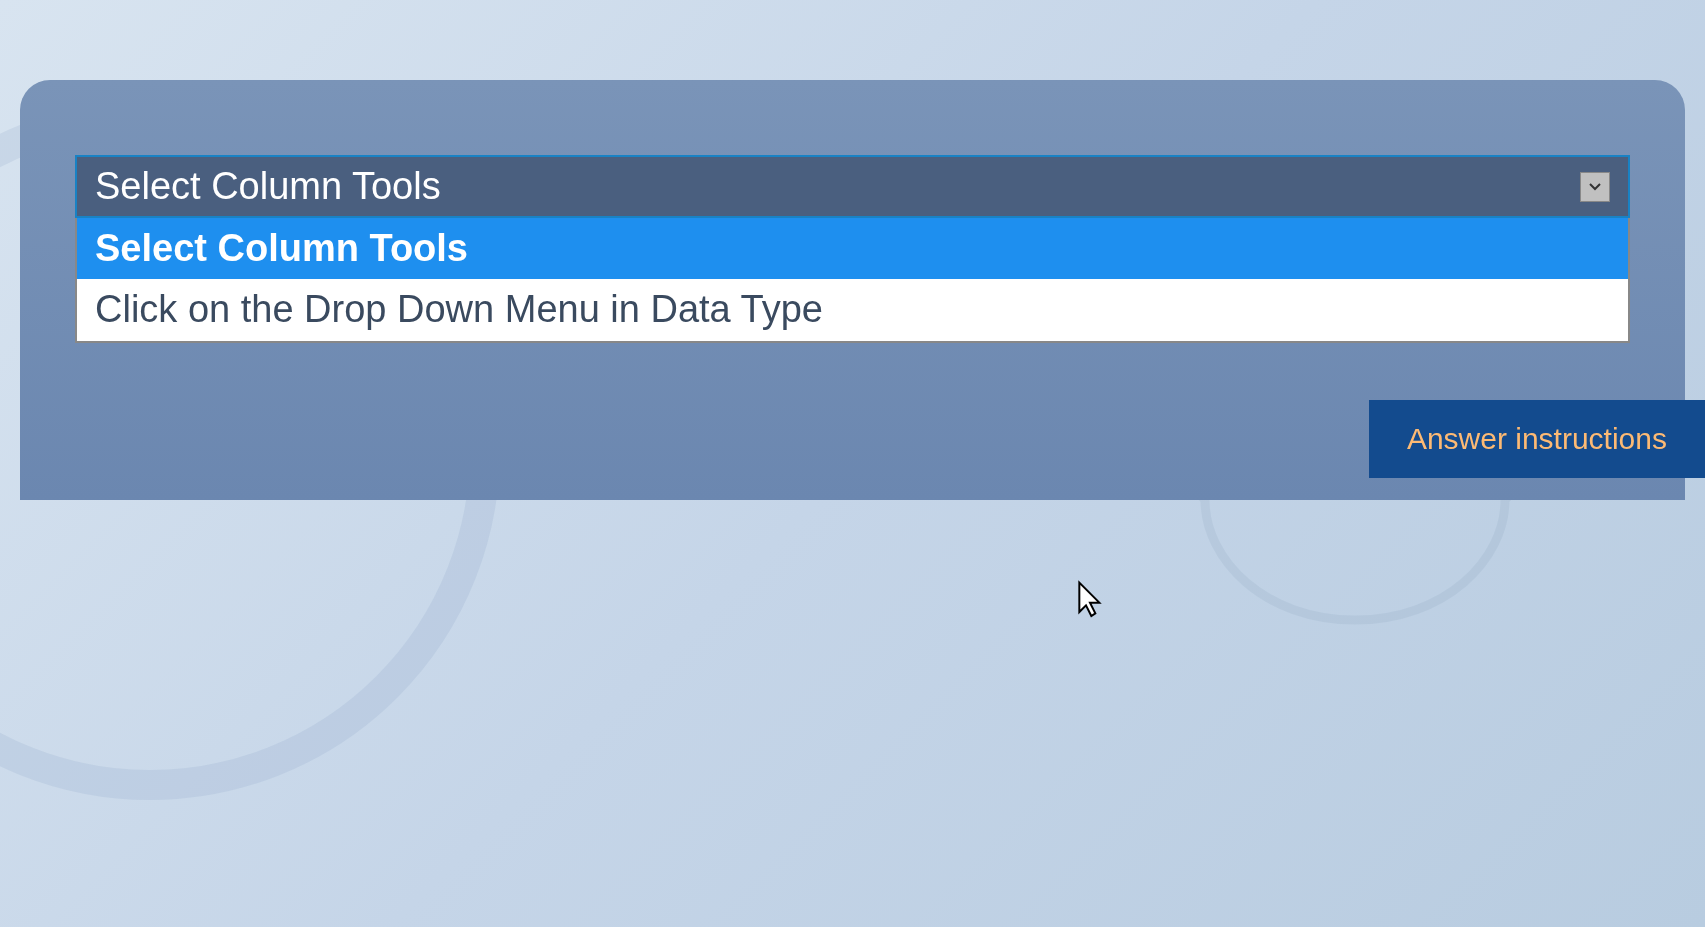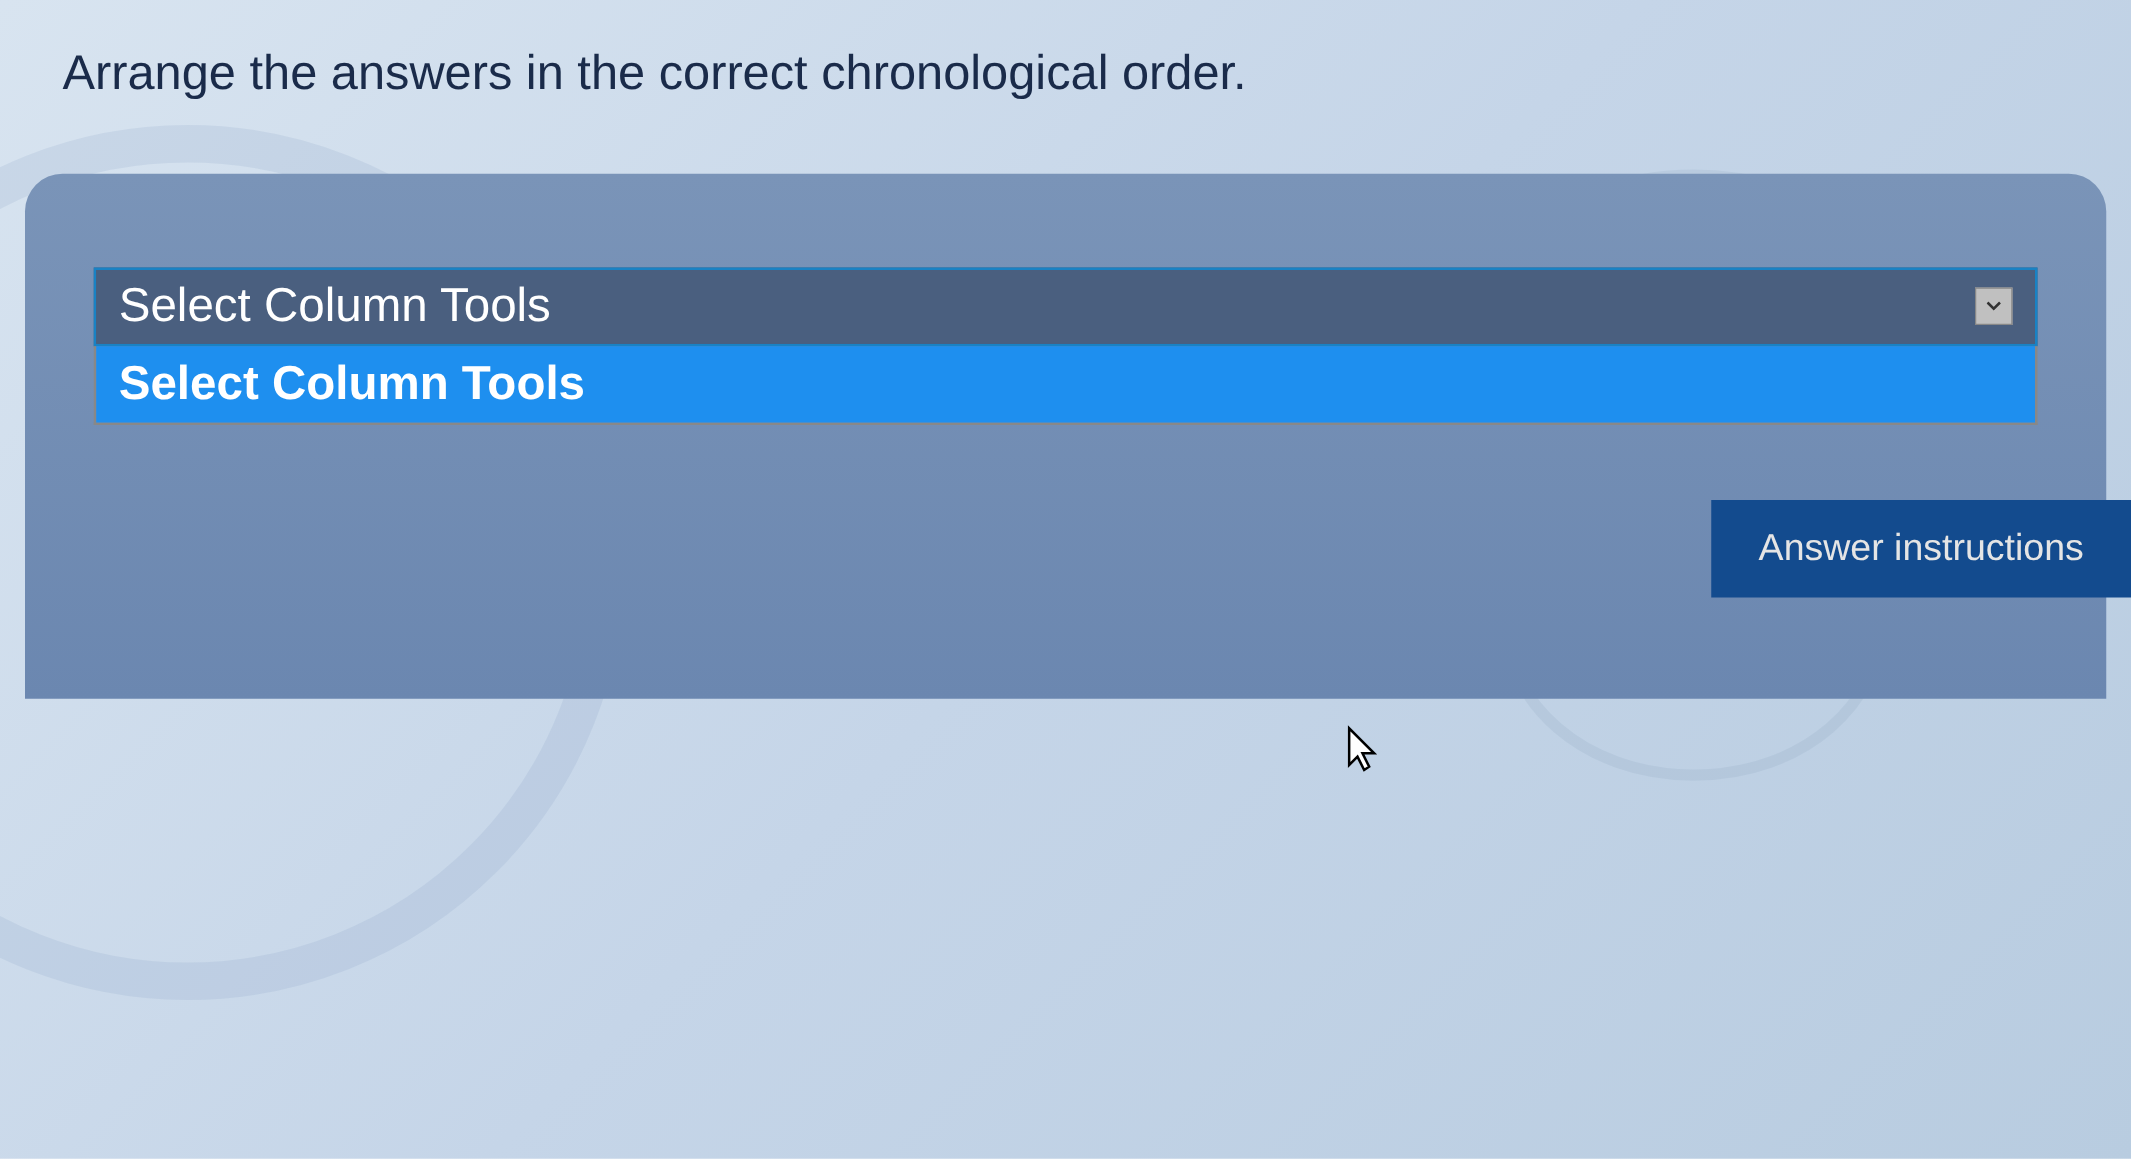--- a/index.html
+++ b/index.html
@@ -58,21 +58,21 @@
       color: #1a2b4a;
       line-height: 1.5;
       font-weight: 400;
     }
     
     .answer-instructions-btn {
       position: absolute;
       right: 0;
       top: 400px;
       background: #134b8e;
-      color: #e5e5e5;
+      color: #fdba74;
       font-size: 30px;
       padding: 22px 38px;
       border: none;
       cursor: pointer;
       font-family: inherit;
       z-index: 2;
     }
     
     .answer-panel {
       position: relative;
@@ -151,38 +151,38 @@
 </head>
 <body>
 
 <div class="bg-circle-left"></div>
 
 <svg class="bg-brain" viewBox="0 0 200 200">
   <path d="M100 20 C60 20 30 50 30 90 C30 110 40 130 50 140 C50 160 70 180 100 180 C130 180 150 160 150 140 C160 130 170 110 170 90 C170 50 140 20 100 20 Z M60 60 C70 50 80 55 85 65 M115 65 C120 55 130 50 140 60 M70 90 C80 85 90 90 95 100 M105 100 C110 90 120 85 130 90 M80 130 C90 125 100 130 100 140 M100 140 C100 130 110 125 120 130" fill="none" stroke="#4a6a8a" stroke-width="3"></path>
 </svg>
 
 <div class="question-area">
-  <p class="instruction-text">Arrange the answers in the correct chronological order.</p>
 </div>
 
 <button class="answer-instructions-btn">Answer instructions</button>
 
 <div class="answer-panel">
   <div class="dropdown-wrapper">
     <div class="dropdown-header">
       <div class="dropdown-selected">
         <span>Select Column Tools</span>
         <span class="dropdown-chevron">
           <svg width="12" height="8" viewBox="0 0 12 8">
               <path d="M1 1 L6 6 L11 1" fill="none" stroke="#333" stroke-width="2"></path>
             </svg>
         </span>
       </div>
     </div>
     <div class="dropdown-options">
       <div class="dropdown-option highlighted">Select Column Tools</div>
+      <div class="dropdown-option">Click on the Drop Down Menu in Data Type</div>
     </div>
   </div>
 </div>
 
 <svg class="cursor-arrow" width="30" height="40" viewBox="0 0 20 30">
   <path d="M2 2 L2 24 L7 19 L11 27 L14 25 L10 17 L17 17 Z" fill="#ffffff" stroke="#000000" stroke-width="1.5"></path>
 </svg>
 
 </body></html>

